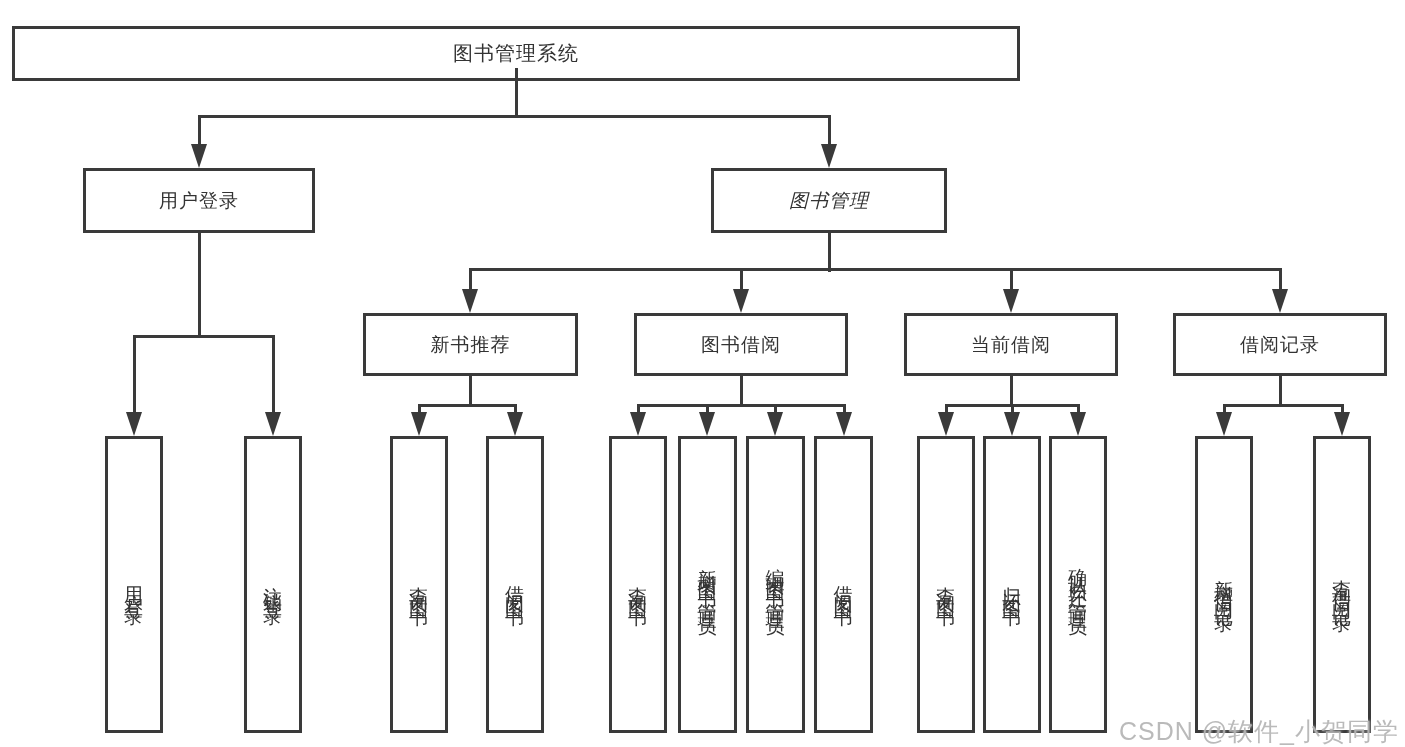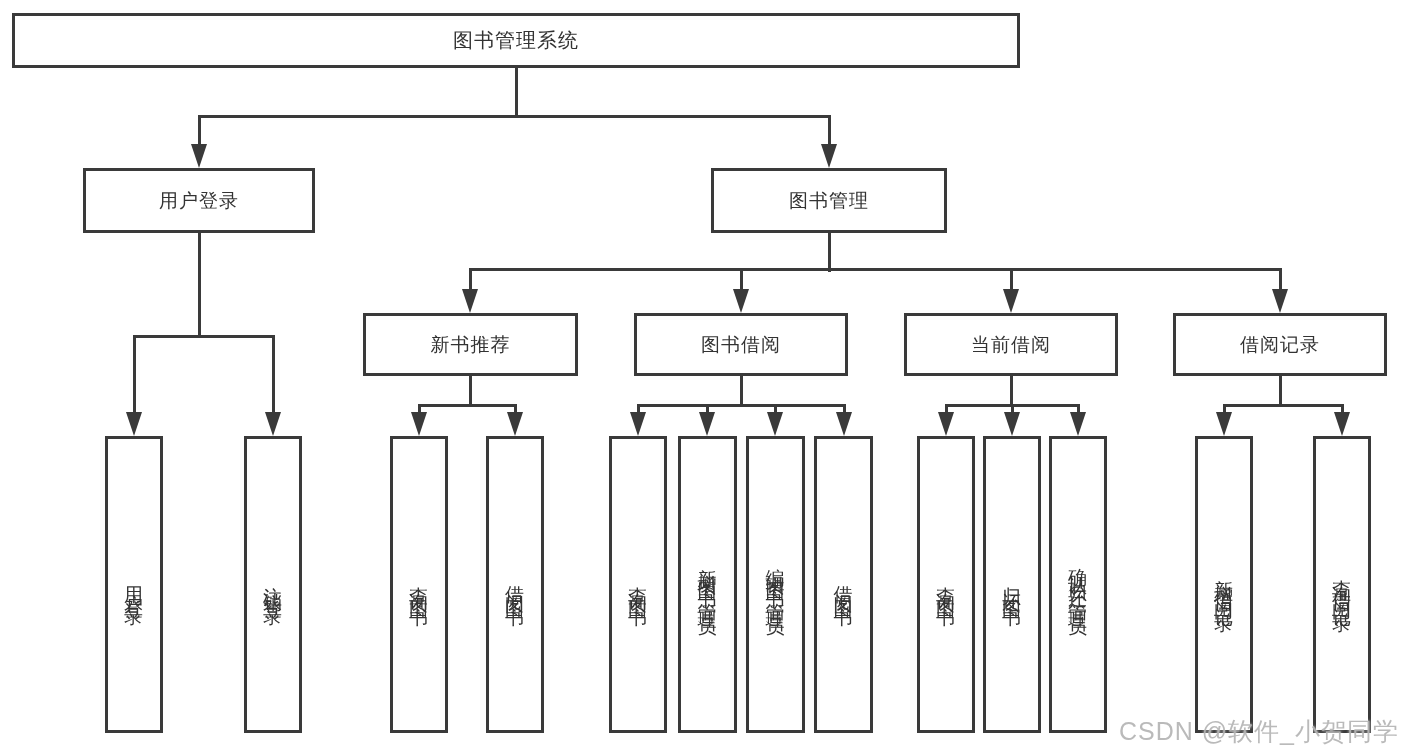--- a/index.html
+++ b/index.html
@@ -55,31 +55,31 @@
     text-shadow:0 0 3px rgba(255,255,255,0.9);
     z-index:10;
     letter-spacing:1px;
   }
 </style>
 </head>
 <body>
 
 <div id="canvas">
 
-  <div class="hbox root" style="left:12px;top:13px;width:1008px;height:55px;">图书管理系统</div>
+  <div class="hbox root" style="left:12px;top:26px;width:1008px;height:55px;">图书管理系统</div>
 
   <div class="vl" style="left:514.5px;top:68px;height:50px;"></div>
   <div class="hl" style="left:197.5px;top:115px;width:633px;"></div>
   <div class="vl" style="left:197.5px;top:117px;height:30px;"></div>
   <div class="ah" style="left:191px;top:144px;"></div>
   <div class="vl" style="left:827.5px;top:117px;height:30px;"></div>
   <div class="ah" style="left:821px;top:144px;"></div>
 
   <div class="hbox" style="left:83px;top:168px;width:232px;height:65px;">用户登录</div>
-  <div class="hbox" style="left:711px;top:168px;width:236px;height:65px;">图书管理</div>
+  <div class="hbox" style="left:711px;top:168px;width:236px;height:65px;font-style:italic;">图书管理</div>
 
   <div class="vl" style="left:197.5px;top:233px;height:105px;"></div>
   <div class="hl" style="left:132.5px;top:335px;width:142px;"></div>
   <div class="vl" style="left:132.5px;top:337px;height:78px;"></div>
   <div class="ah" style="left:126px;top:412px;"></div>
   <div class="vl" style="left:271.5px;top:337px;height:78px;"></div>
   <div class="ah" style="left:265px;top:412px;"></div>
 
   <div class="vl" style="left:827.5px;top:233px;height:39px;"></div>
   <div class="hl" style="left:468.5px;top:268px;width:813px;"></div>

